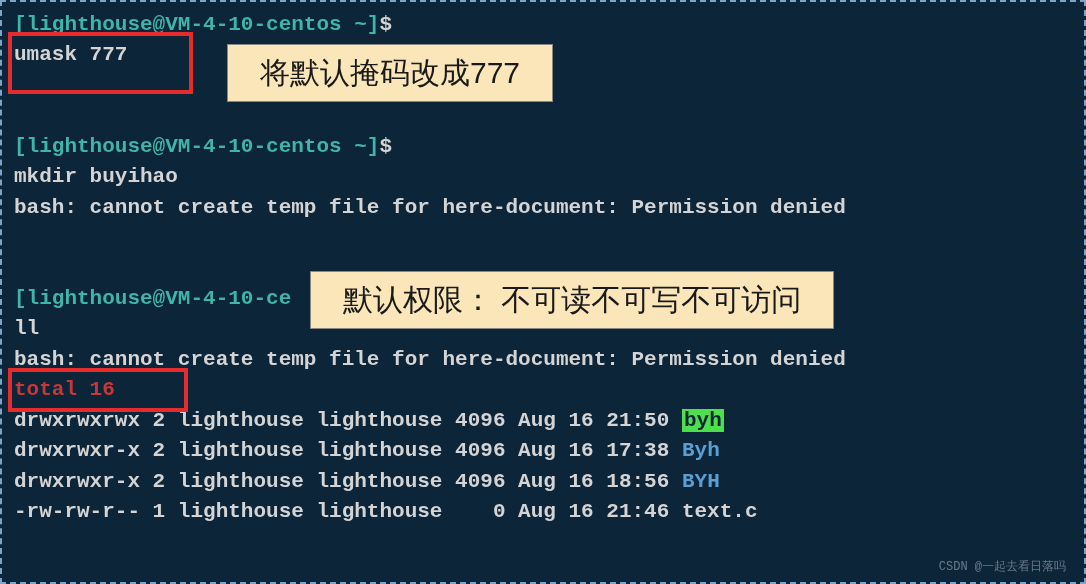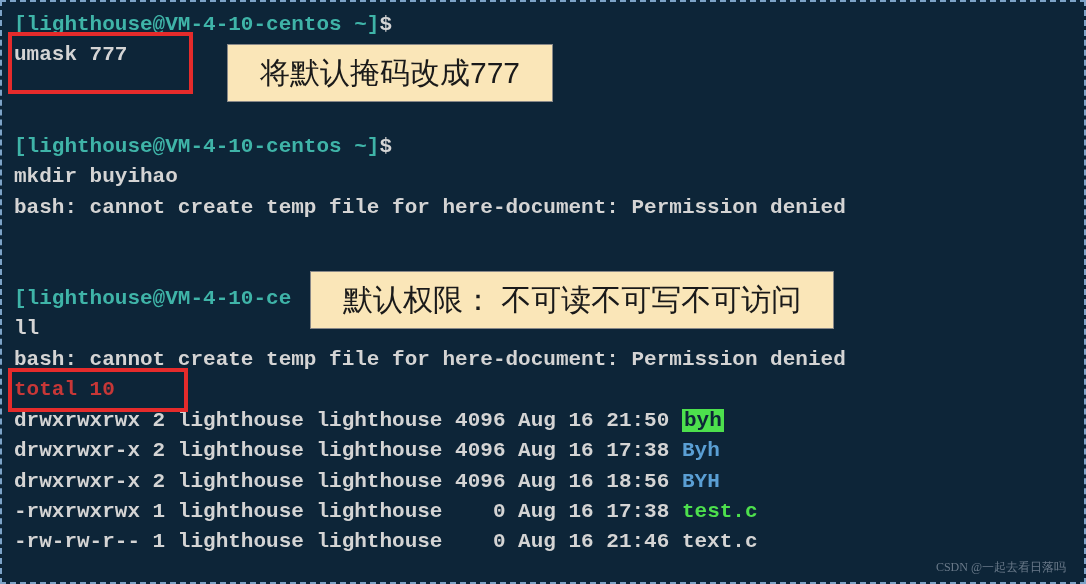--- a/index.html
+++ b/index.html
@@ -36,21 +36,21 @@
       font-weight: normal;
       font-size: 30px;
       padding: 6px 32px;
       border: 1px solid #888;
       white-space: nowrap;
     }
     .watermark {
       position: absolute;
       bottom: 6px;
       right: 18px;
-      font-family: Liberation Serif, serif;
+      font-family: Liberation Mono, monospace;
       font-size: 12px;
       font-weight: normal;
       color: #6a7a8a;
     }
   </style>
 </head>
 <body>
 
 <div class="line"><span class="prompt-user">[lighthouse@VM-4-10-centos ~]</span><span class="prompt-dollar">$</span></div>
 
@@ -67,27 +67,26 @@
 
 <div class="line">&nbsp;</div>
 <div class="line">&nbsp;</div>
 
 <div class="line"><span class="prompt-user">[lighthouse@VM-4-10-ce</span></div>
 
 <div class="line">ll</div>
 
 <div class="line">bash: cannot create temp file for here-document: Permission denied</div>
 
-<div class="line"><span style="color:#c73737;">total 10</span></div>
+<div class="line"><span style="color:#c73737;">total 16</span></div>
 
 <div id="listing">
     <div class="line">drwxrwxrwx 2 lighthouse lighthouse 4096 Aug 16 21:50 <span class="hl-green">byh</span></div>
     <div class="line">drwxrwxr-x 2 lighthouse lighthouse 4096 Aug 16 17:38 <span class="dir-blue">Byh</span></div>
     <div class="line">drwxrwxr-x 2 lighthouse lighthouse 4096 Aug 16 18:56 <span class="dir-blue">BYH</span></div>
-    <div class="line">-rwxrwxrwx 1 lighthouse lighthouse    0 Aug 16 17:38 <span class="exec-green">test.c</span></div>
     <div class="line">-rw-rw-r-- 1 lighthouse lighthouse    0 Aug 16 21:46 text.c</div>
   </div>
 
 <div class="box-red" style="left:6px; top:30px; width:185px; height:62px;"></div>
 <div class="box-red" style="left:6px; top:366px; width:180px; height:44px;"></div>
 
 <div class="annotation" style="left:225px; top:42px;">将默认掩码改成777</div>
 <div class="annotation" style="left:308px; top:269px;text-align:right;">默认权限： 不可读不可写不可访问</div>
 
 <div class="watermark">CSDN @一起去看日落吗</div>

